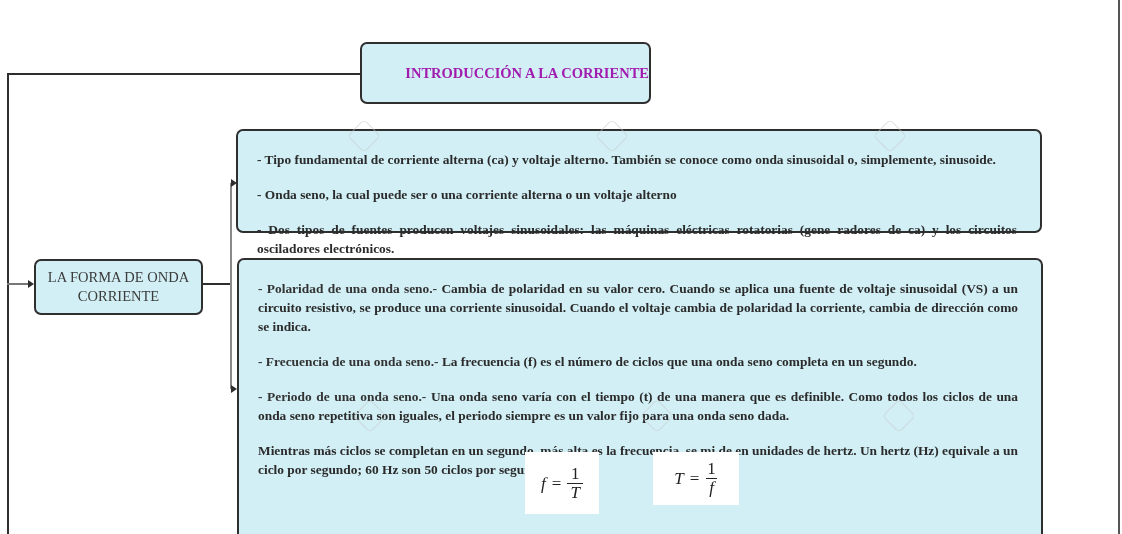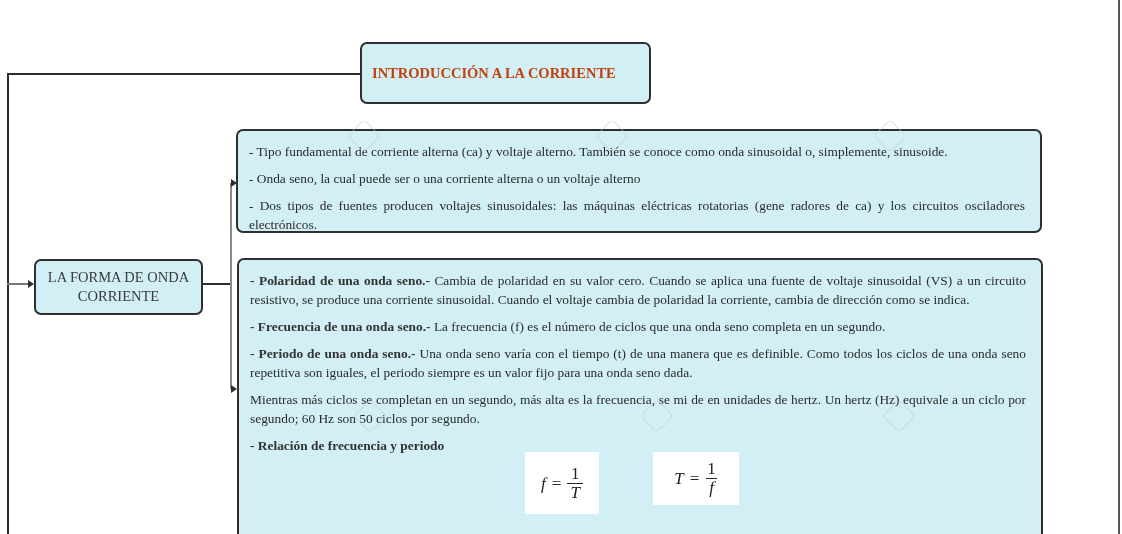--- a/index.html
+++ b/index.html
@@ -12,39 +12,39 @@
   .line { position: absolute; background: #2e2e2e; }
   .gline { position: absolute; background: #8a8a8a; }
   .node {
     position: absolute; box-sizing: border-box;
     background: #d1eff5;
     border: 2px solid #2f2f2f;
     border-radius: 7px;
   }
   .title-node {
     left: 360px; top: 42px; width: 291px; height: 62px;
-    display: flex; flex-direction: column; align-items: flex-start; justify-content: center;
-    font-weight: bold; font-size: 14.5px; line-height: 19px; color: #c2410c;
+    display: flex; flex-direction: column; align-items: flex-end; justify-content: center;
+    font-weight: bold; font-size: 14.5px; line-height: 19px; color: #a21caf;
     text-align: center;
     padding-left: 10px;
   }
   .topic-node {
     left: 34px; top: 259px; width: 169px; height: 56px;
     display: flex; flex-direction: column; align-items: center; justify-content: center;
     font-weight: normal; font-size: 14.5px; line-height: 19px; color: #3b3b3b;
     text-align: center;
   }
   .text-node {
     font-size: 13.4px; line-height: 19px; color: #2b2b2b;
     padding: 3px 7px 0 3px;
     text-align: justify;
   }
   .box1 { left: 236px; top: 129px; width: 806px; height: 104px; }
   .box2 { left: 237px; top: 258px; width: 806px; height: 296px; }
-  .text-node p { margin: 8px; }
+  .text-node p { margin: 16px; font-weight: bold; }
   .text-node b { color: #333; }
   .formula-row {
     position: absolute; left: 0; right: 0; top: 192px; height: 64px;
   }
   .formula {
     position: absolute; background: #ffffff;
     display: flex; align-items: center; justify-content: center;
     font-family: "Liberation Serif", serif; font-size: 17px; color: #222;
   }
   .formula i { font-style: italic; }
@@ -90,21 +90,20 @@
   <p>- Tipo fundamental de corriente alterna (ca) y voltaje alterno. También se conoce como onda sinusoidal o, simplemente, sinusoide.</p>
   <p>- Onda seno, la cual puede ser o una corriente alterna o un voltaje alterno</p>
   <p>- Dos tipos de fuentes producen voltajes sinusoidales: las máquinas eléctricas rotatorias (gene radores de ca) y los circuitos osciladores electrónicos.</p>
 </div>
 
 <div class="node text-node box2">
   <p><b>- Polaridad de una onda seno.-</b><span> Cambia de polaridad en su valor cero. Cuando se aplica una fuente de voltaje sinusoidal (VS) a un circuito resistivo, se produce una corriente sinusoidal. Cuando el voltaje cambia de polaridad la corriente, cambia de dirección como se indica.</span></p>
   <p><b>- Frecuencia de una onda seno.-</b><span> La frecuencia (f) es el número de ciclos que una onda seno completa en un segundo.</span></p>
   <p><b>- Periodo de una onda seno.-</b><span>  Una onda seno varía con el tiempo (t) de una manera que es definible. Como todos los ciclos de una onda seno repetitiva son iguales, el periodo siempre es un valor fijo para una onda seno dada.</span></p>
   <p>Mientras más ciclos se completan en un segundo, más alta es la frecuencia, se mi  de en unidades de hertz. Un hertz (Hz) equivale a un ciclo por segundo; 60 Hz son 50 ciclos por segundo.</p>
-  <p><b>- Relación de frecuencia y periodo</b></p>
 
   <div class="formula-row">
     <div class="formula" style="left:286px; top:0; width:74px; height:62px;">
       <i>f</i>
       <span style="margin-left:6px;">=</span>
       <span class="frac">
         <span class="num">1</span>
         <span class="den">T</span>
       </span>
     </div>

